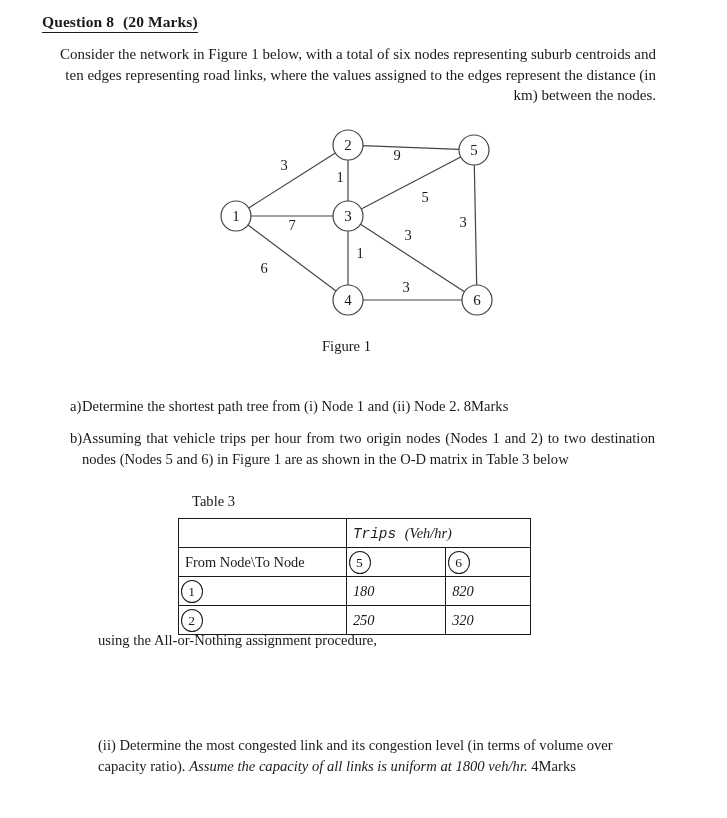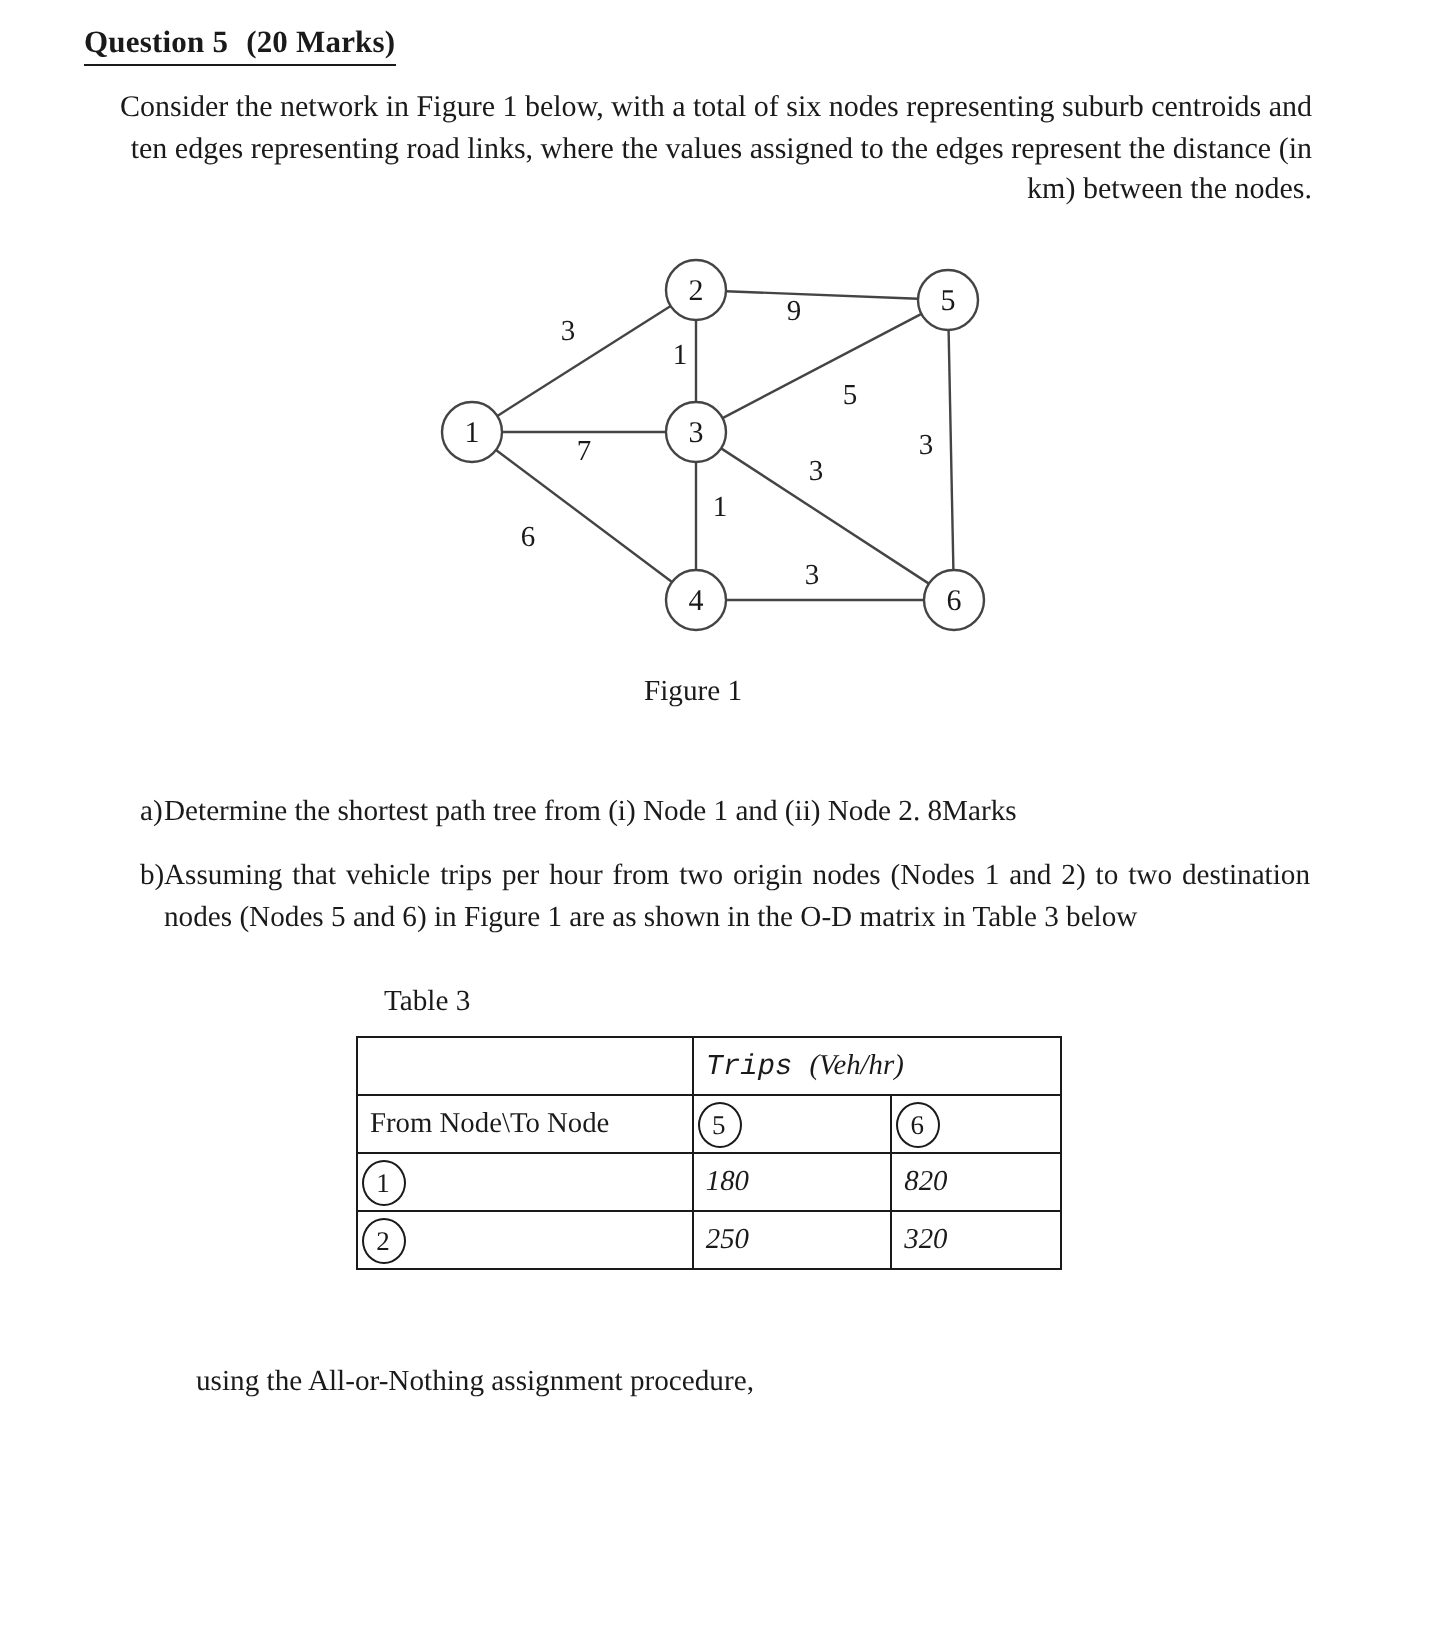--- a/index.html
+++ b/index.html
@@ -145,37 +145,37 @@
   }
   .circ span { position: relative; z-index: 2; }
 
   
   .tail {
     position: absolute;
     left: 98px;
     font-size: 14.6px;
     line-height: 20.6px;
   }
-  .tail-1 { top: 681px; width: 540px; }
+  .tail-1 { top: 630px; width: 540px; }
   .tail-2 { top: 702px; width: 540px; }
   .tail-3 { top: 735px; width: 560px; }
   .it { font-style: italic; }
 
   
   .node-label { font-family: "Liberation Serif", serif; font-size: 15px; fill: #1a1a1a; }
   .edge-label { font-family: "Liberation Serif", serif; font-size: 14.5px; fill: #1a1a1a; }
 </style>
 </head>
 <body>
 
 <div class="page">
 
   <div class="q-heading">
     <span class="underline">
-      <span>Question 5</span><span class="gap"></span><span>(20 Marks)</span>
+      <span>Question 8</span><span class="gap"></span><span>(20 Marks)</span>
     </span>
   </div>
 
   <div class="intro">Consider the network in Figure 1 below, with a total of six nodes representing suburb centroids and ten edges representing road links, where the values assigned to the edges represent the distance (in km) between the nodes.</div>
 
   <div class="figure-wrap">
     <svg id="graph-svg" width="727" height="340">
         <line x1="248.66887629191547" y1="207.96883735066072" x2="335.33112370808453" y2="153.03116264933928" stroke="#444444" stroke-width="1.2"></line>
         <text x="284" y="170" class="edge-label" text-anchor="middle">3</text>
         <line x1="251" y1="216" x2="333" y2="216" stroke="#444444" stroke-width="1.2"></line>
@@ -249,14 +249,17 @@
         <td class="col-a plain">
           <span class="circ"><span>2</span></span>
         </td>
         <td class="col-b">250</td>
         <td class="col-c">320</td>
       </tr>
     </tbody>
   </table>
 
   <div class="tail tail-1">using the All-or-Nothing assignment procedure,</div>
+  <div class="tail tail-3">
+    <span>(ii) Determine the most congested link and its congestion level (in terms of volume over capacity ratio).  </span><span class="it">Assume the capacity of all links is uniform at 1800 veh/hr.</span><span>   4Marks</span>
+  </div>
 
 </div>
 
 </body></html>

